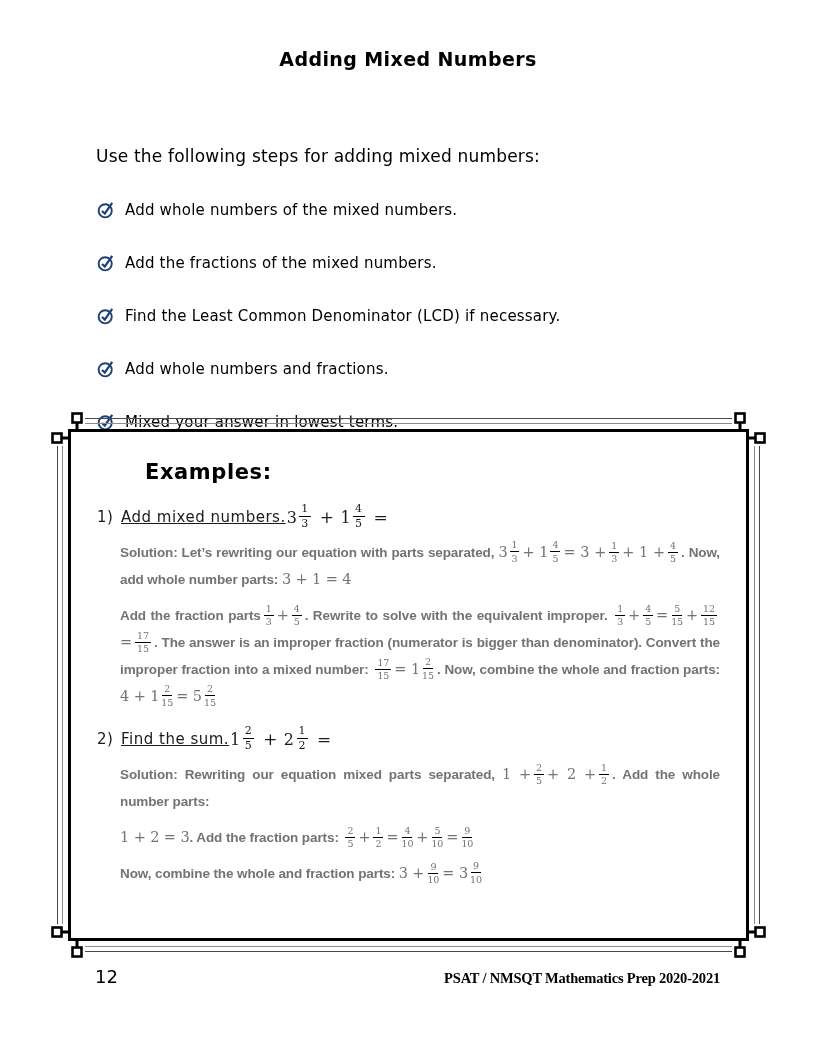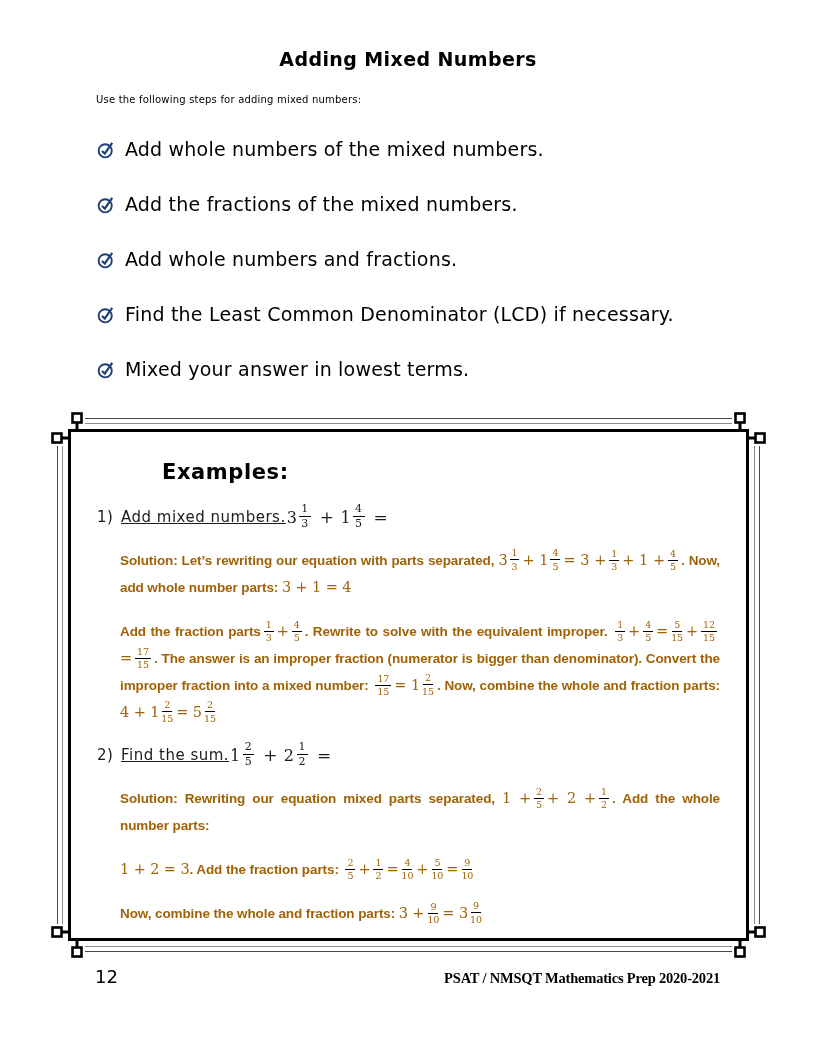--- a/index.html
+++ b/index.html
@@ -9,27 +9,27 @@
     background:#ffffff; color:#000;
     font-family:"DejaVu Sans", sans-serif;
     overflow:hidden;
   }
   .page-title {
     margin:0; padding-top:48px;
     text-align:center;
     font-size:19px; font-weight:700; letter-spacing:.4px;
   }
   .intro {
-    margin:24px 96px 0 96px;
-    font-size:10px; letter-spacing:.2px;
+    margin:76px 96px 0 96px;
+    font-size:17px; letter-spacing:.2px;
   }
   .steps { margin:16px 96px 0 97px; padding:0; list-style:none; }
   .step {
-    display:flex; align-items:center; gap:9px;
-    margin-top:33px; font-size:19px; letter-spacing:.2px;
+    display:flex; align-items:flex-end; gap:9px;
+    margin-top:33px; font-size:15px; letter-spacing:.2px;
   }
   .step svg { flex:0 0 auto; display:block; margin-top:1px; }
 
   
   .examples-box {
     position:absolute; left:57px; top:418px;
     width:703px; height:534px;
   }
   .frame-l1 { position:absolute; inset:0;   border:1px solid #4a4a4a; }
   .frame-l2 { position:absolute; inset:5px; border:1px solid #8c8c8c; }
@@ -38,40 +38,40 @@
   .corner.tl { top:-6px;    left:-6px; }
   .corner.tr { top:-6px;    right:-6px; transform:scaleX(-1); }
   .corner.bl { bottom:-6px; left:-6px;  transform:scaleY(-1); }
   .corner.br { bottom:-6px; right:-6px; transform:scale(-1,-1); }
 
   .box-content {
     position:absolute; inset:14px;
     padding:16px 26px 0 49px;
   }
   .examples-heading {
-    margin:12px 0 0 42px;
+    margin:12px 0 0 25px;
     font-size:21px; font-weight:700; letter-spacing:.6px;
   }
   .ex-header {
     display:flex; align-items:center;
     margin:20px 0 0 -23px;
     font-size:15px; letter-spacing:.5px; color:#1b1b1b;
   }
   .ex-number { width:24px; flex:0 0 auto; }
   .ex-prompt { margin-right:1px;text-decoration:underline; }
   .eq { display:inline-flex; align-items:center; font-family:"DejaVu Serif", serif; font-size:17px; }
   .eq .mathtxt { font-family:"DejaVu Serif", serif; white-space:pre; }
   .eq .frac { font-size:11px; }
   .eq .mix .whole { font-size:16px; }
 
   .sol {
-    margin:17px 0 0 0;
+    margin:9px 0 0 0;
     font-family:"Liberation Sans", sans-serif;
     font-size:13.5px; font-weight:700; letter-spacing:-.1px;
-    line-height:27px; text-align:justify; color:#a16207;
+    line-height:27px; text-align:justify; color:#737373;
   }
   .sol .rb { font-weight:700; }
   .sol .mathtxt {
     font-family:"DejaVu Serif", serif; font-weight:400;
     font-size:14.5px; white-space:pre;
   }
   .frac {
     display:inline-flex; flex-direction:column; align-items:center;
     vertical-align:middle; line-height:1; margin:0 3px;
     font-family:"DejaVu Serif", serif; font-weight:400;
@@ -111,28 +111,28 @@
       <circle cx="9.5" cy="12.5" r="7.6" fill="none" stroke="#1f4076" stroke-width="2.2"></circle>
       <path d="M5.8 12.8 L9 15.8 L17.6 3.2" fill="none" stroke="#1f4076" stroke-width="2.6"></path>
     </svg>
     <span>Add the fractions of the mixed numbers.</span>
   </li>
   <li class="step">
     <svg viewBox="0 0 22 22" width="19" height="19">
       <circle cx="9.5" cy="12.5" r="7.6" fill="none" stroke="#1f4076" stroke-width="2.2"></circle>
       <path d="M5.8 12.8 L9 15.8 L17.6 3.2" fill="none" stroke="#1f4076" stroke-width="2.6"></path>
     </svg>
+    <span>Find the Least Common Denominator (LCD) if necessary.</span>
+  </li>
+  <li class="step">
+    <svg viewBox="0 0 22 22" width="19" height="19">
+      <circle cx="9.5" cy="12.5" r="7.6" fill="none" stroke="#1f4076" stroke-width="2.2"></circle>
+      <path d="M5.8 12.8 L9 15.8 L17.6 3.2" fill="none" stroke="#1f4076" stroke-width="2.6"></path>
+    </svg>
     <span>Add whole numbers and fractions.</span>
-  </li>
-  <li class="step">
-    <svg viewBox="0 0 22 22" width="19" height="19">
-      <circle cx="9.5" cy="12.5" r="7.6" fill="none" stroke="#1f4076" stroke-width="2.2"></circle>
-      <path d="M5.8 12.8 L9 15.8 L17.6 3.2" fill="none" stroke="#1f4076" stroke-width="2.6"></path>
-    </svg>
-    <span>Find the Least Common Denominator (LCD) if necessary.</span>
   </li>
   <li class="step">
     <svg viewBox="0 0 22 22" width="19" height="19">
       <circle cx="9.5" cy="12.5" r="7.6" fill="none" stroke="#1f4076" stroke-width="2.2"></circle>
       <path d="M5.8 12.8 L9 15.8 L17.6 3.2" fill="none" stroke="#1f4076" stroke-width="2.6"></path>
     </svg>
     <span>Mixed your answer in lowest terms.</span>
   </li>
 </ul>
 

